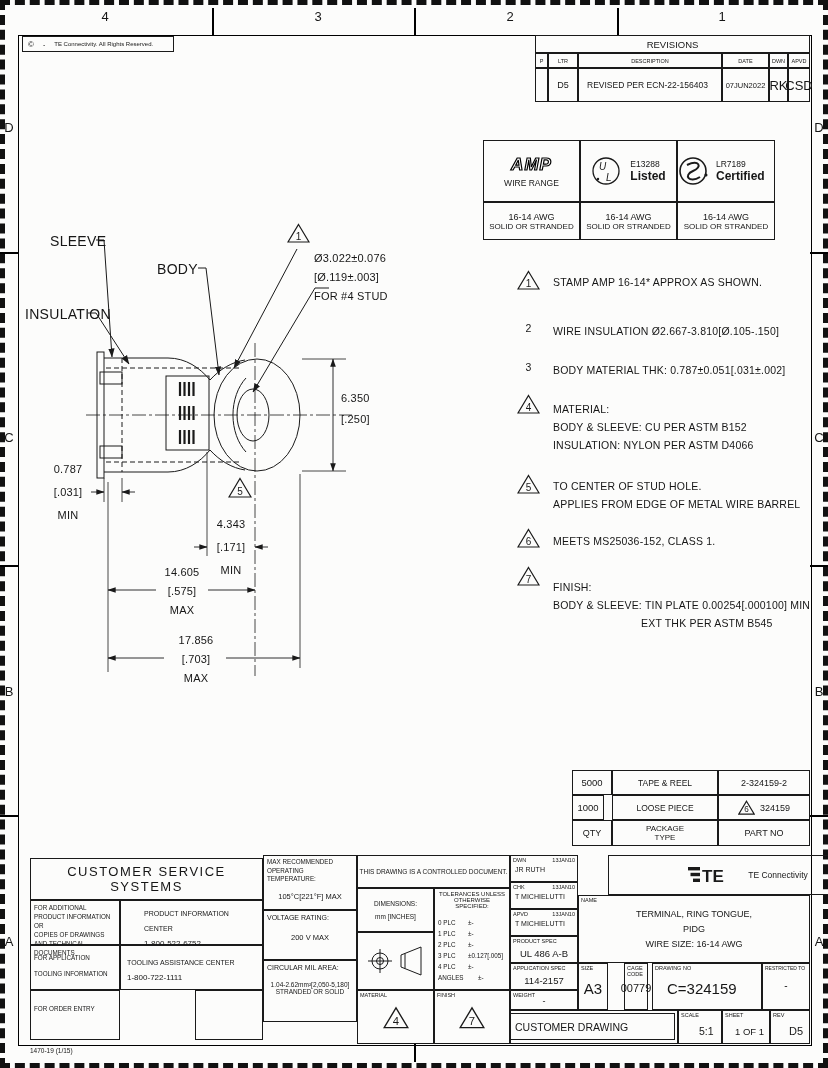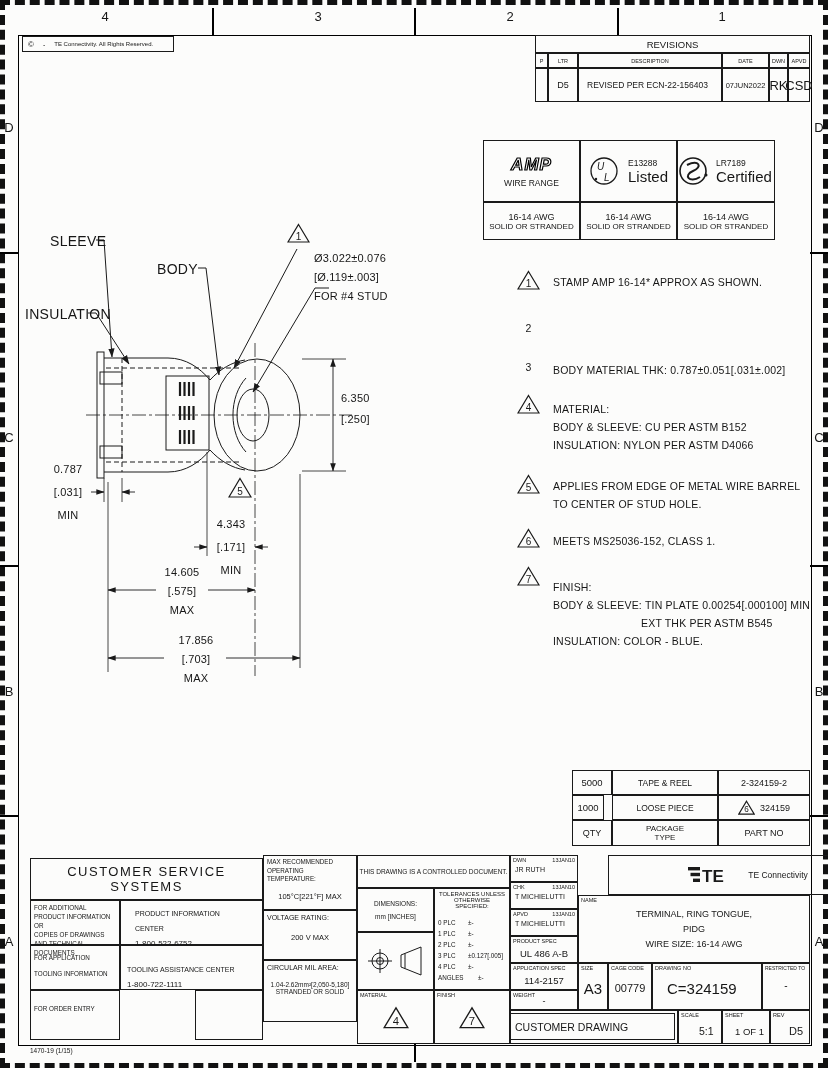--- a/index.html
+++ b/index.html
@@ -9,21 +9,21 @@
   .cell{position:absolute;border:1px solid #1a1a1a;box-sizing:border-box;background:transparent;}
   .ctr{display:flex;align-items:center;justify-content:center;text-align:center;}
   .col{display:flex;flex-direction:column;align-items:center;justify-content:center;text-align:center;}
   .edge{position:absolute;inset:0;border:5px dashed #111;pointer-events:none;}
   .frame{position:absolute;left:18px;top:35px;width:792px;height:1009px;border:1.6px solid #000;}
   .zlabel{font-size:13px;}
   .tick{background:#000;}
   .t55{font-size:5.5px;} .t6{font-size:6px;} .t65{font-size:6.5px;} .t7{font-size:7px;}
   .t75{font-size:7.5px;} .t8{font-size:8px;} .t85{font-size:8.5px;} .t9{font-size:9px;}
   .t95{font-size:9.5px;} .t10{font-size:10px;} .t105{font-size:10.5px;} .t11{font-size:11px;}
-  .t12{font-size:15px;} .t13{font-size:13px;} .t15{font-size:15px;}
+  .t12{font-size:12px;font-weight:bold;} .t13{font-size:13px;} .t15{font-size:15px;}
   .lab{position:absolute;top:1px;left:2px;font-size:5.5px;}
   .datelab{position:absolute;top:1px;right:2px;font-size:5.5px;}
   .note{position:absolute;display:flex;gap:13px;width:300px;}
   .nlines{font-size:10.5px;line-height:18px;letter-spacing:.2px;white-space:nowrap;}
   .nnum{width:23px;text-align:center;font-size:10.5px;}
   .indent{padding-left:88px;}
   .dimtxt{position:absolute;font-size:11px;letter-spacing:.2px;line-height:19px;white-space:nowrap;}
   .figlabel{position:absolute;font-size:14px;letter-spacing:.3px;}
   .amp-logo{font-weight:800;font-style:italic;font-size:17px;letter-spacing:1px;
             color:#fff;-webkit-text-stroke:1.2px #000;text-shadow:0 0 0 #000;}
@@ -249,20 +249,23 @@
     <svg width="23" height="20" viewBox="0 0 23 20">
         <polygon points="11.5,1.5 22,19 1,19" fill="none" stroke="#1a1a1a" stroke-width="1.2"></polygon>
         <text x="11.5" y="16.5" text-anchor="middle" font-size="10" fill="#1a1a1a">1</text>
       </svg>
     <div class="nlines" style="margin-top:3px">
         <div>STAMP AMP 16-14*  APPROX AS SHOWN.</div>
       </div>
   </div>
   <div class="note" style="left:517px;top:322px">
     <div class="nnum">2</div>
+    <div class="nlines">
+        <div>WIRE INSULATION Ø2.667-3.810[Ø.105-.150]</div>
+      </div>
   </div>
   <div class="note" style="left:517px;top:361px">
     <div class="nnum">3</div>
     <div class="nlines">
         <div>BODY MATERIAL THK: 0.787±0.051[.031±.002]</div>
       </div>
   </div>
   <div class="note" style="left:517px;top:394px">
     <svg width="23" height="20" viewBox="0 0 23 20">
         <polygon points="11.5,1.5 22,19 1,19" fill="none" stroke="#1a1a1a" stroke-width="1.2"></polygon>
@@ -273,43 +276,42 @@
       <div>BODY &amp; SLEEVE: CU PER ASTM B152</div>
       <div>INSULATION: NYLON PER ASTM D4066</div>
     </div>
   </div>
   <div class="note" style="left:517px;top:474px">
     <svg width="23" height="20" viewBox="0 0 23 20">
         <polygon points="11.5,1.5 22,19 1,19" fill="none" stroke="#1a1a1a" stroke-width="1.2"></polygon>
         <text x="11.5" y="16.5" text-anchor="middle" font-size="10" fill="#1a1a1a">5</text>
       </svg>
     <div class="nlines" style="margin-top:3px">
+      <div>TO CENTER OF STUD HOLE.</div>
       <div>APPLIES FROM EDGE OF METAL WIRE BARREL</div>
-      <div>TO CENTER OF STUD HOLE.</div>
     </div>
   </div>
   <div class="note" style="left:517px;top:528px">
     <svg width="23" height="20" viewBox="0 0 23 20">
         <polygon points="11.5,1.5 22,19 1,19" fill="none" stroke="#1a1a1a" stroke-width="1.2"></polygon>
         <text x="11.5" y="16.5" text-anchor="middle" font-size="10" fill="#1a1a1a">6</text>
       </svg>
     <div class="nlines" style="margin-top:4px">
         <div>MEETS MS25036-152, CLASS 1.</div>
       </div>
   </div>
   <div class="note" style="left:517px;top:566px">
     <svg width="23" height="20" viewBox="0 0 23 20">
         <polygon points="11.5,1.5 22,19 1,19" fill="none" stroke="#1a1a1a" stroke-width="1.2"></polygon>
         <text x="11.5" y="16.5" text-anchor="middle" font-size="10" fill="#1a1a1a">7</text>
       </svg>
     <div class="nlines" style="margin-top:12px">
       <div>FINISH:</div>
       <div>BODY &amp; SLEEVE: TIN PLATE 0.00254[.000100] MIN</div>
       <div class="indent">EXT THK PER ASTM B545</div>
-      <div>INSULATION: COLOR - BLUE.</div>
     </div>
   </div>
 
   <div class="abs" style="left:572px;top:770px;width:238px;height:76px">
     <div class="cell ctr t95" style="left:0;top:0;width:40px;height:25px">5000</div>
     <div class="cell ctr t85" style="left:40px;top:0;width:106px;height:25px">TAPE &amp; REEL</div>
     <div class="cell ctr t9" style="left:146px;top:0;width:92px;height:25px">2-324159-2</div>
     <div class="cell ctr t95" style="left:0;top:25px;width:32px;height:25px">1000</div>
     <div class="cell ctr t85" style="left:40px;top:25px;width:106px;height:25px">LOOSE PIECE</div>
     <div class="cell ctr t9" style="left:146px;top:25px;width:92px;height:25px;gap:5px">
@@ -328,29 +330,29 @@
   </div>
 
   <div class="abs" style="left:30px;top:858px;width:233px;height:182px">
     <div class="cell ctr" style="left:0;top:0;width:233px;height:42px;font-size:13px;letter-spacing:1.5px">CUSTOMER SERVICE SYSTEMS</div>
     <div class="cell" style="left:0;top:42px;width:90px;height:45px;padding:2px 3px;font-size:6.3px;line-height:9px;box-sizing:border-box">
       <div>FOR ADDITIONAL</div>
       <div>PRODUCT INFORMATION OR</div>
       <div>COPIES OF DRAWINGS</div>
       <div>AND TECHNICAL DOCUMENTS</div>
     </div>
-    <div class="cell" style="left:90px;top:42px;width:143px;height:45px;padding:5px 14px;font-size:7px;line-height:15px;box-sizing:border-box">
+    <div class="cell" style="left:90px;top:42px;width:143px;height:45px;padding:5px 23px;font-size:7px;line-height:15px;box-sizing:border-box">
       <div>PRODUCT INFORMATION CENTER</div>
       <div class="t8">1-800-522-6752</div>
     </div>
     <div class="cell" style="left:0;top:87px;width:90px;height:45px;padding:4px 3px;font-size:6.3px;line-height:16px;box-sizing:border-box">
       <div>FOR APPLICATION</div>
       <div>TOOLING INFORMATION</div>
     </div>
-    <div class="cell" style="left:90px;top:87px;width:143px;height:45px;padding:16px 6px;font-size:7px;line-height:15px;box-sizing:border-box">
+    <div class="cell" style="left:90px;top:87px;width:143px;height:45px;padding:9px 6px;font-size:7px;line-height:15px;box-sizing:border-box">
       <div>TOOLING ASSISTANCE CENTER</div>
       <div class="t8">1-800-722-1111</div>
     </div>
     <div class="cell" style="left:0;top:132px;width:90px;height:50px;padding:14px 3px;font-size:6.3px;box-sizing:border-box">
       <div>FOR ORDER ENTRY</div>
     </div>
     <div class="cell" style="left:165px;top:132px;width:68px;height:50px"></div>
   </div>
   <div class="abs t65" style="left:30px;top:1047px">1470-19  (1/15)</div>
 
@@ -475,21 +477,21 @@
     <div class="col" style="width:100%;height:100%;font-size:9px;line-height:15px">
       <div>TERMINAL, RING TONGUE,</div>
       <div>PIDG</div>
       <div>WIRE SIZE: 16-14 AWG</div>
     </div>
   </div>
   <div class="cell" style="left:578px;top:963px;width:30px;height:47px">
     <span class="lab">SIZE</span>
     <div class="t15 ctr" style="margin-top:16px">A3</div>
   </div>
-  <div class="cell" style="left:608px;top:963px;width:44px;height:47px">
+  <div class="cell" style="left:624px;top:963px;width:24px;height:47px">
     <span class="lab">CAGE CODE</span>
     <div class="t11 ctr" style="margin-top:18px">00779</div>
   </div>
   <div class="cell" style="left:652px;top:963px;width:110px;height:47px">
     <span class="lab">DRAWING NO</span>
     <div class="t15" style="margin:16px 0 0 14px">C=324159</div>
   </div>
   <div class="cell" style="left:762px;top:963px;width:48px;height:47px">
     <span class="lab" style="font-size:5px">RESTRICTED TO</span>
     <div class="t10 ctr" style="margin-top:16px">-</div>

